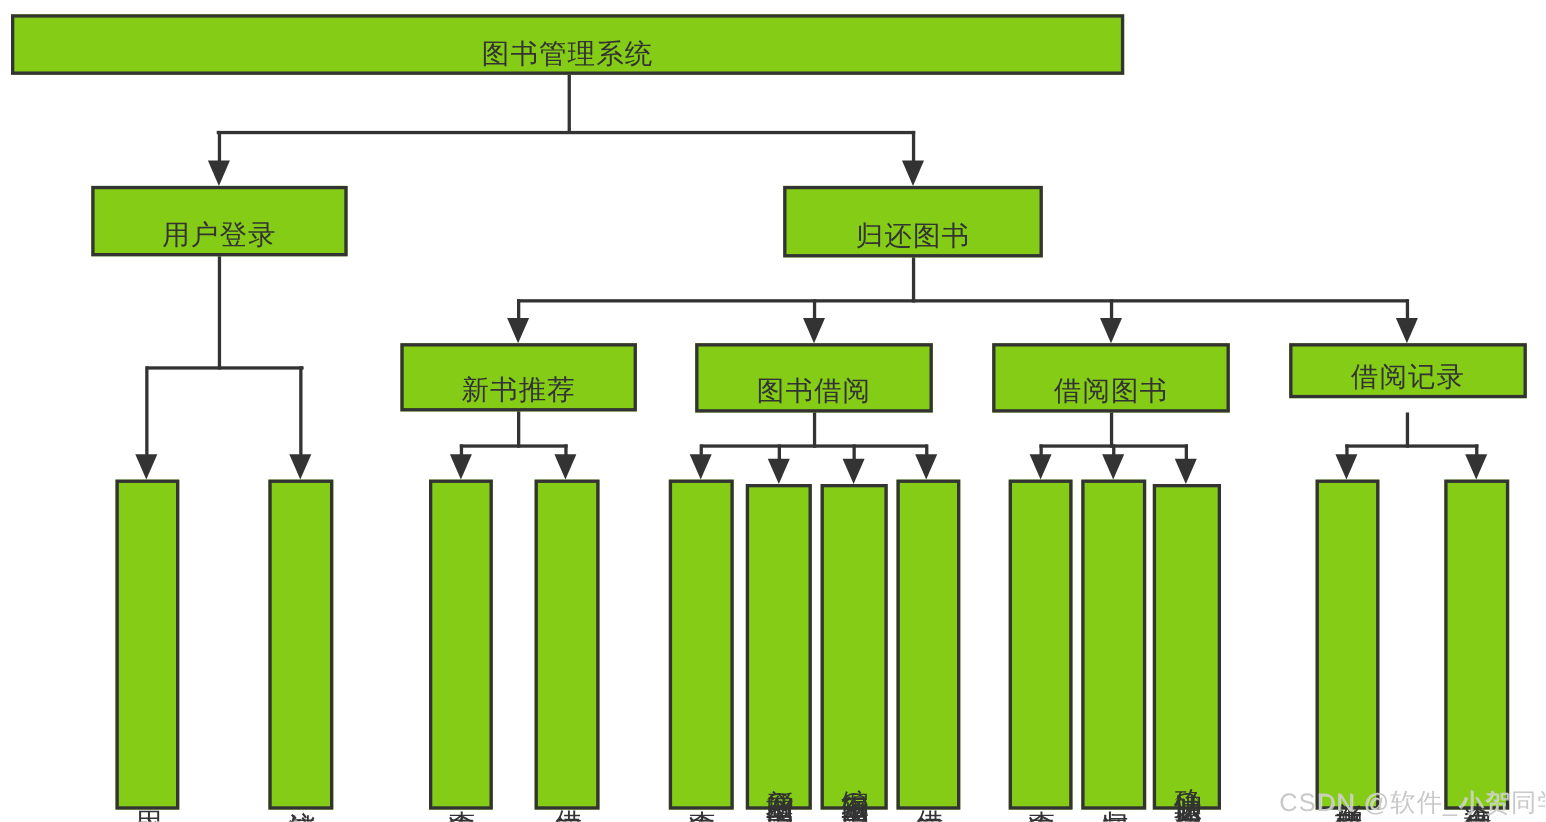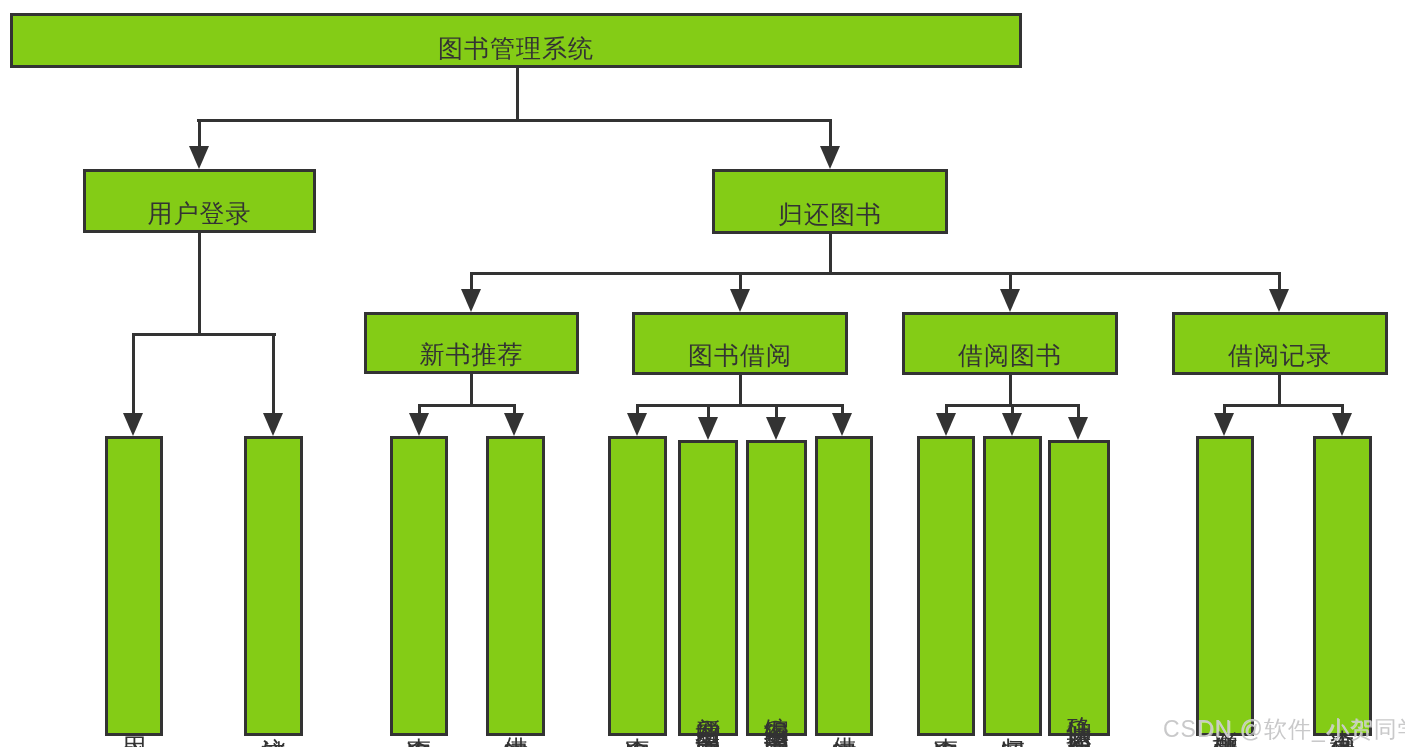--- a/index.html
+++ b/index.html
@@ -73,21 +73,21 @@
 
   <div class="box" style="left:364px;top:312px;width:215px;height:62px">
     <span class="hlabel">新书推荐</span>
   </div>
   <div class="box" style="left:632px;top:312px;width:216px;height:63px">
     <span class="hlabel">图书借阅</span>
   </div>
   <div class="box" style="left:902px;top:312px;width:216px;height:63px">
     <span class="hlabel">借阅图书</span>
   </div>
-  <div class="box" style="left:1172px;top:312px;width:216px;height:63px">
+  <div class="box" style="left:1172px;top:312px;width:216px;height:50px">
     <span class="hlabel">借阅记录</span>
   </div>
 
   <div class="vl" style="left:470px;top:374px;height:33px"></div>
   <div class="hl" style="left:418px;top:404px;width:98px"></div>
   <div class="vl" style="left:418px;top:404px;height:12px"></div>
   <div class="ah" style="left:409px;top:413px"></div>
   <div class="vl" style="left:513px;top:404px;height:12px"></div>
   <div class="ah" style="left:504px;top:413px"></div>
 

